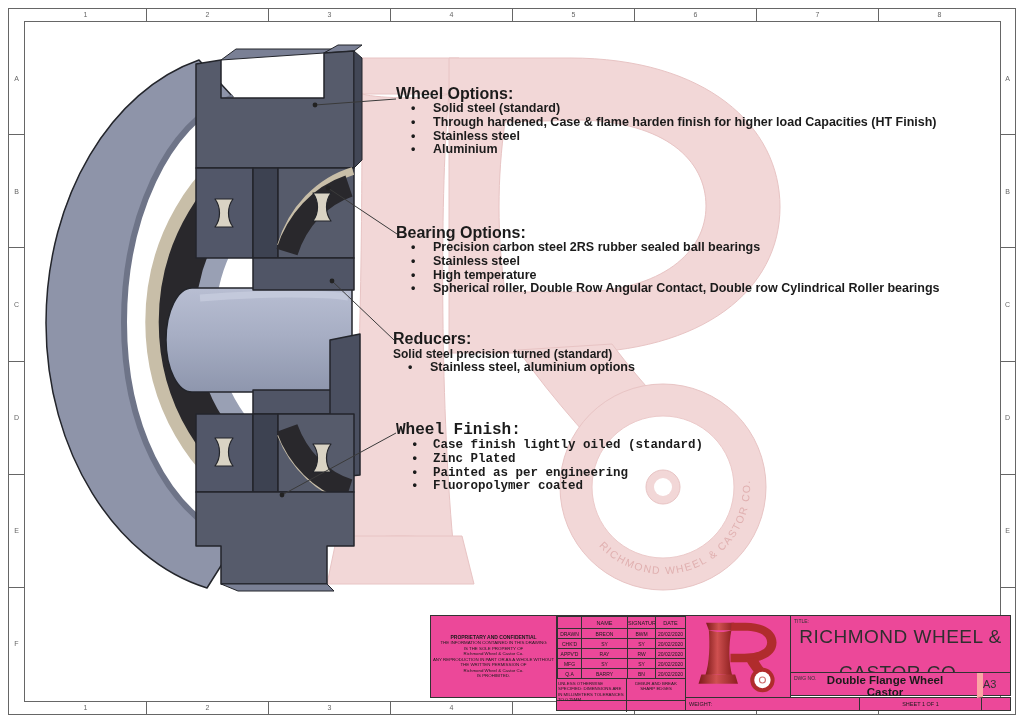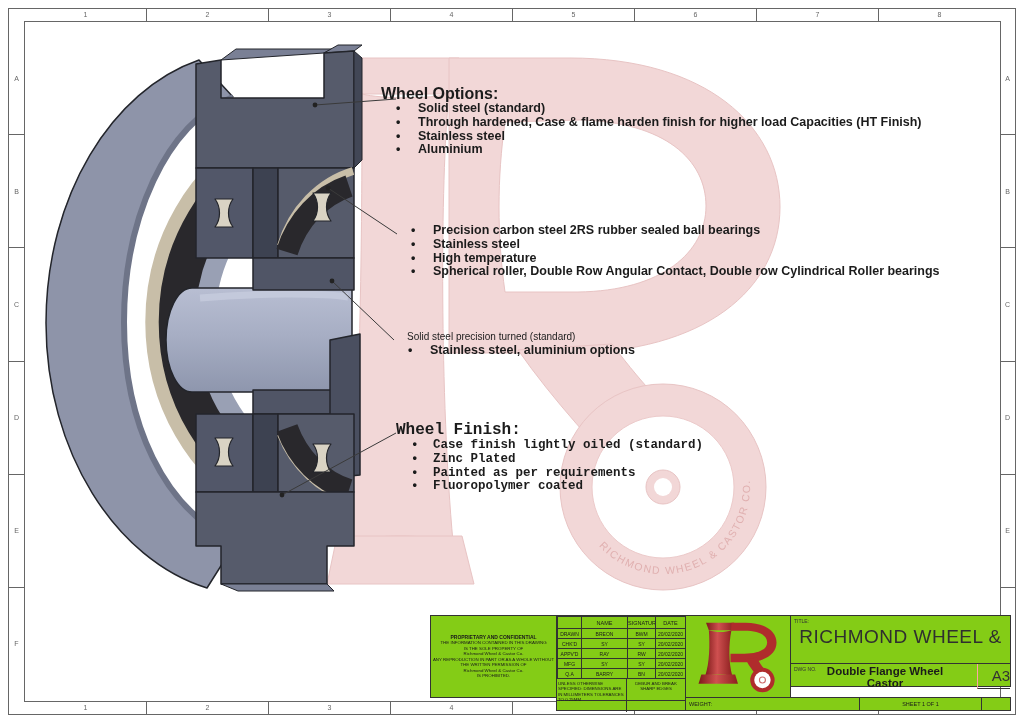--- a/index.html
+++ b/index.html
@@ -19,26 +19,26 @@
   .zones-left,.zones-right{position:absolute;top:22px;height:678px;width:15px;display:flex;flex-direction:column;}
   .zones-left{left:9px;}
   .zones-right{left:1000px;}
   .zr{flex:1;display:flex;align-items:center;justify-content:center;font-size:7px;color:#666;}
   .zr:not(:last-child){border-bottom:1px solid #666;}
   
   .draw-svg{position:absolute;left:0;top:0;width:1024px;height:723px;}
   
   .anno{position:absolute;}
   .anno-h{font-size:16px;font-weight:bold;line-height:17px;}
-  .anno-line{font-size:10px;font-weight:normal;line-height:14px;margin-left:14px;}
+  .anno-line{font-size:12px;font-weight:bold;line-height:14px;}
   .bi{position:relative;padding-left:37px;font-size:12.5px;font-weight:bold;line-height:13.8px;white-space:nowrap;}
   .bi::before{content:"\2022";position:absolute;left:15px;}
   
   .tblock{position:absolute;left:430px;top:615px;width:581px;height:96px;font-family:"Liberation Sans",sans-serif;}
-  .tb-cell{position:absolute;background:#84cc16;border:1px solid #333;box-sizing:border-box;}
+  .tb-cell{position:absolute;background:#ec4899;border:1px solid #333;box-sizing:border-box;}
   .tb-prop{left:0;top:0;width:127px;height:83px;display:flex;flex-direction:column;justify-content:center;text-align:center;}
   .tb-prop .p-title{font-size:5px;font-weight:bold;line-height:6px;}
   .tb-prop .p-line{font-size:4.4px;line-height:5.6px;}
   .tb-approve{left:126px;top:0;width:130px;height:96px;}
   .tb-approve table{border-collapse:collapse;width:100%;table-layout:fixed;}
   .tb-approve td,.tb-approve th{border:1px solid #333;font-size:5px;font-weight:normal;text-align:center;padding:0;height:9px;overflow:hidden;}
   .tb-approve tr.hdr td{height:11px;font-size:5.5px;}
   .tb-notes{display:flex;height:21px;border-bottom:1px solid #333;}
   .tb-note1{width:70px;border-right:1px solid #333;font-size:4.4px;line-height:5.4px;padding:2px 1px;box-sizing:border-box;}
   .tb-note2{flex:1;font-size:4.4px;line-height:5.4px;padding:2px 2px;text-align:center;box-sizing:border-box;}
@@ -46,23 +46,23 @@
   .tb-empty div{box-sizing:border-box;height:100%;}
   .tb-empty .e1{width:70px;border-right:1px solid #333;}
   .tb-logo{left:255px;top:0;width:106px;height:83px;display:flex;align-items:center;justify-content:center;}
   .tb-weight{left:255px;top:82px;width:326px;height:14px;display:flex;}
   .tb-weight .w1{width:174px;border-right:1px solid #333;font-size:5.5px;line-height:13px;padding-left:3px;box-sizing:border-box;}
   .tb-weight .w2{width:122px;border-right:1px solid #333;font-size:5.5px;line-height:13px;text-align:center;box-sizing:border-box;}
   .tb-weight .w3{flex:1;}
   .tb-title{left:360px;top:0;width:221px;height:58px;}
   .tb-mini{position:absolute;left:3px;top:2px;font-size:5px;color:#333;}
   .company{margin-top:11px;text-align:center;font-size:19px;line-height:20px;letter-spacing:0.5px;color:#2f2f2f;}
-  .tb-dwg{left:360px;top:48px;width:221px;height:24px;}
+  .tb-dwg{left:360px;top:57px;width:221px;height:24px;}
   .dwg-title{position:absolute;left:0;top:2px;width:188px;text-align:center;font-weight:bold;font-size:11.5px;line-height:11.5px;}
-  .tb-a3{position:absolute;right:0;top:0;width:33px;height:25px;border-left:1px solid #fca5a5;border-bottom:1px solid #333;box-sizing:border-box;text-align:right;font-size:15px;line-height:23px;color:#333;}
+  .tb-a3{position:absolute;right:0;top:0;width:33px;height:25px;border-left:6px solid #fca5a5;border-bottom:1px solid #333;box-sizing:border-box;text-align:left;font-size:11px;line-height:23px;color:#333;}
 </style>
 </head>
 <body>
 
 <div class="frame-outer"></div>
 <div class="frame-inner"></div>
 
 <div class="zones-top">
   <div class="zc">1</div>
   <div class="zc">2</div>
@@ -178,45 +178,47 @@
     <circle cx="315" cy="105" r="2.4" stroke="none"></circle>
     <line x1="328" y1="188" x2="397" y2="234"></line>
     <circle cx="328" cy="188" r="2.4" stroke="none"></circle>
     <line x1="332" y1="281" x2="394" y2="340"></line>
     <circle cx="332" cy="281" r="2.4" stroke="none"></circle>
     <line x1="282" y1="495" x2="396" y2="433"></line>
     <circle cx="282" cy="495" r="2.4" stroke="none"></circle>
   </g>
 </svg>
 
-<div class="anno" style="left:381px;top:85px;">
+<div class="anno" style="left:396px;top:85px;">
   <div class="anno-h">Wheel Options:</div>
   <div class="bi">Solid steel (standard)</div>
   <div class="bi">Through hardened, Case &amp; flame harden finish for higher load Capacities (HT Finish)</div>
   <div class="bi">Stainless steel</div>
   <div class="bi">Aluminium</div>
 </div>
 
 <div class="anno" style="left:396px;top:224px;">
+  <div class="anno-h">Bearing Options:</div>
   <div class="bi">Precision carbon steel 2RS rubber sealed ball bearings</div>
   <div class="bi">Stainless steel</div>
   <div class="bi">High temperature</div>
   <div class="bi">Spherical roller, Double Row Angular Contact, Double row Cylindrical Roller bearings</div>
 </div>
 
 <div class="anno" style="left:393px;top:330px;">
+  <div class="anno-h">Reducers:</div>
   <div class="anno-line">Solid steel precision turned (standard)</div>
   <div class="bi">Stainless steel, aluminium options</div>
 </div>
 
 <div class="anno" style="left:396px;top:422px;font-family:Liberation Mono, monospace;">
   <div class="anno-h">Wheel Finish:</div>
   <div class="bi">Case finish lightly oiled (standard)</div>
   <div class="bi">Zinc Plated</div>
-  <div class="bi">Painted as per requirements</div>
+  <div class="bi">Painted as per engineering</div>
   <div class="bi">Fluoropolymer coated</div>
 </div>
 
 <div class="tblock">
 
   <div class="tb-cell tb-prop">
     <div class="p-title">PROPRIETARY AND CONFIDENTIAL</div>
     <div class="p-line">THE INFORMATION CONTAINED IN THIS DRAWING</div>
     <div class="p-line">IS THE SOLE PROPERTY OF</div>
     <div class="p-line">Richmond Wheel &amp; Castor Co.</div>

